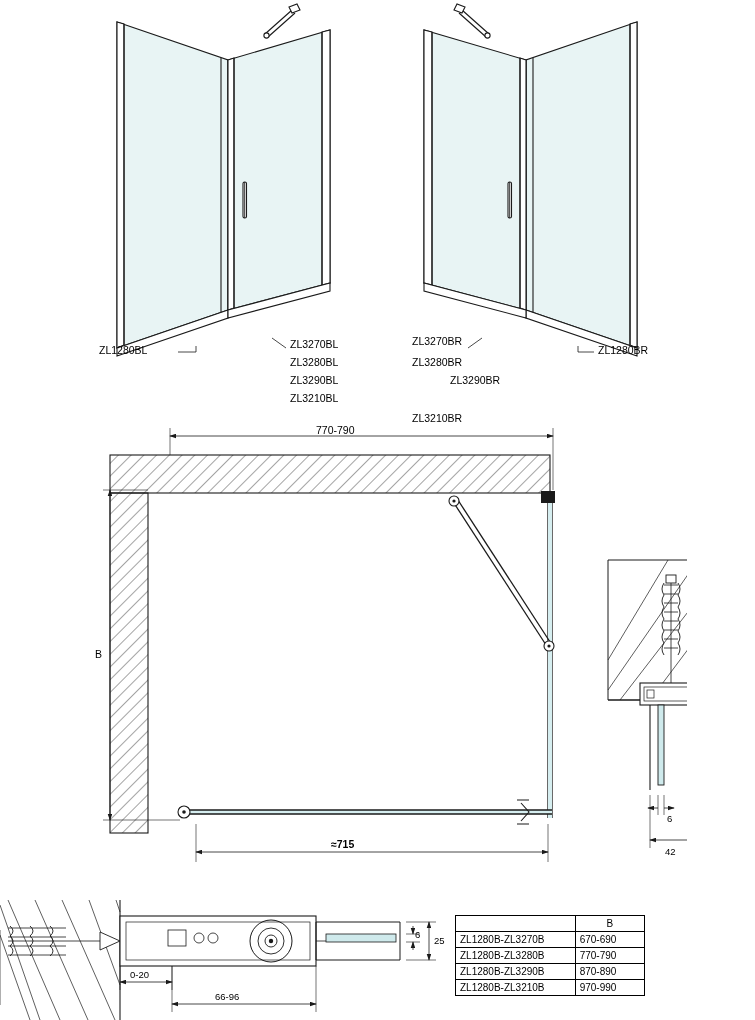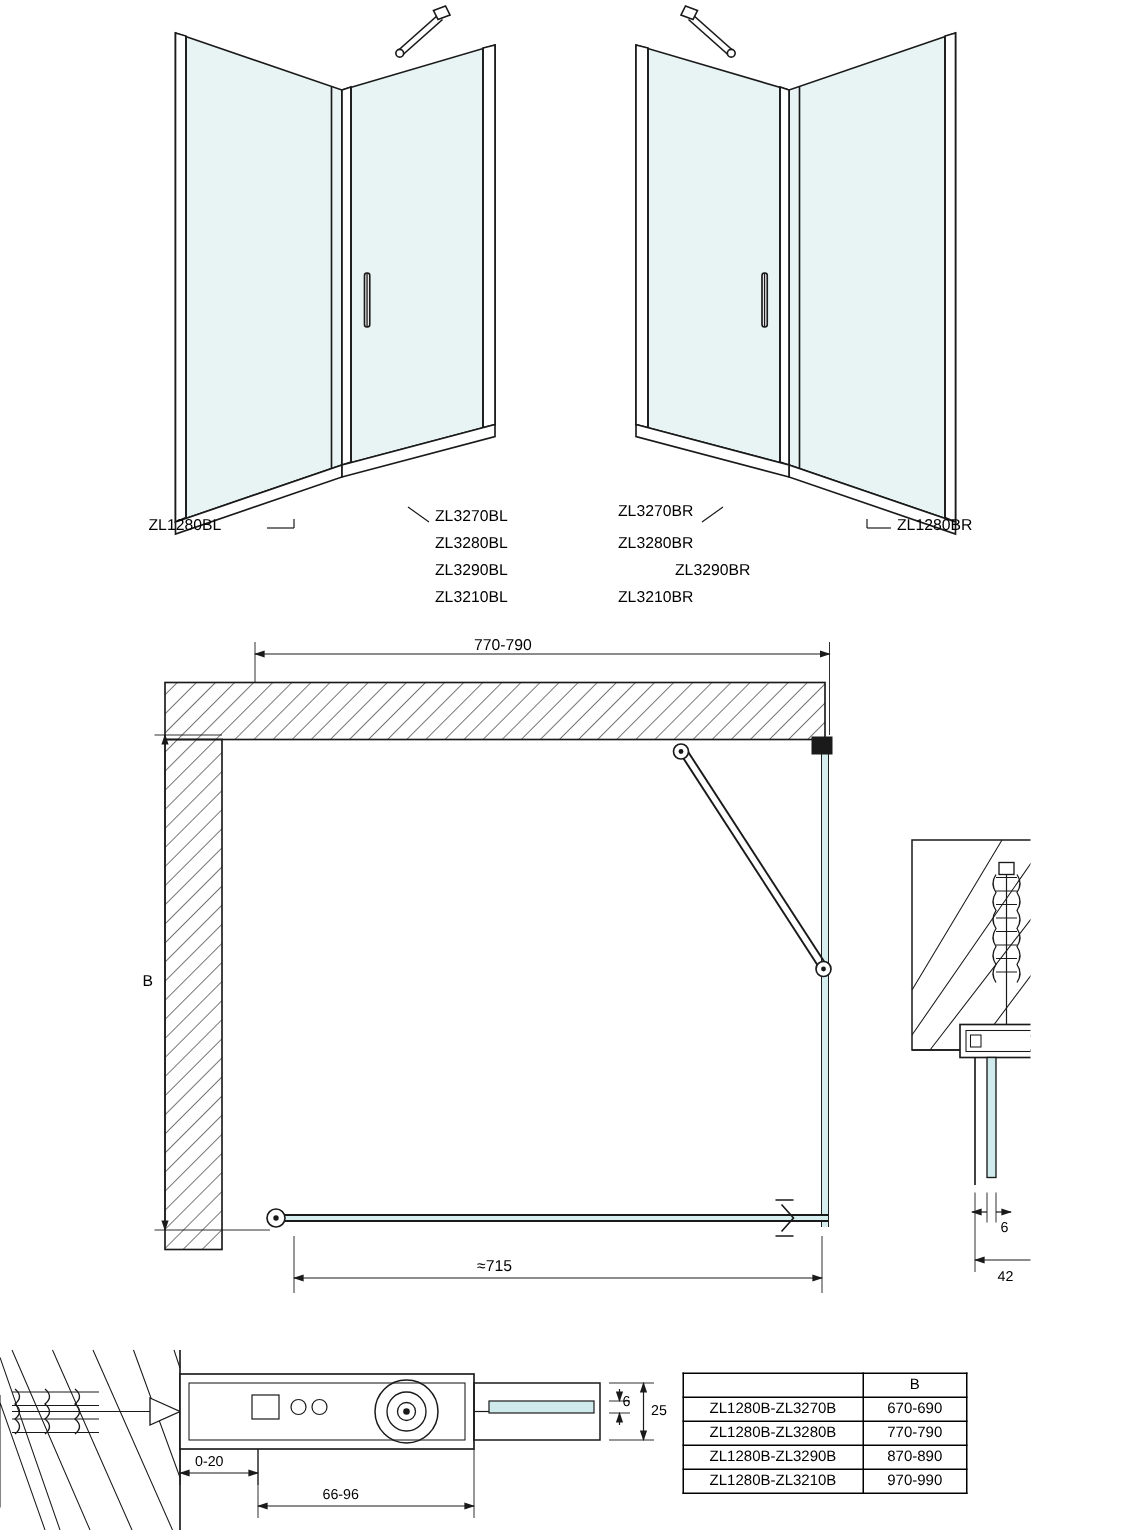--- a/index.html
+++ b/index.html
@@ -1,21 +1,21 @@
 <!DOCTYPE html>
 <html><head>
 <meta charset="utf-8">
 <style>
   html,body{margin:0;padding:0;background:#ffffff;}
   body{width:755px;height:1020px;position:relative;font-family:"Liberation Sans",sans-serif;color:#000;}
   .stage{position:absolute;left:0;top:0;width:687px;height:1020px;overflow:hidden;}
   svg{display:block;}
   .lbl{position:absolute;font-size:10.5px;line-height:13.5px;color:#000;white-space:pre;}
   .tbl{position:absolute;border-collapse:collapse;font-size:10px;}
-  .tbl td,.tbl th{border:1px solid #000;padding:2px 4px;font-weight:normal;text-align:center;}
+  .tbl td,.tbl th{border:1px solid #000;padding:2px 4px;font-weight:normal;text-align:left;}
   .tbl th{text-align:center;}
 </style>
 </head>
 <body>
 
 <div class="stage">
 
 <svg width="755" height="1020" viewBox="0 0 755 1020">
   <defs>
     <pattern id="hatch" width="9" height="9" patternTransform="rotate(45)" patternUnits="userSpaceOnUse">
@@ -216,27 +216,27 @@
 <div class="lbl" style="left:99px;top:344px;">ZL1280BL</div>
 
 <div class="lbl" style="left:290px;top:338px;">ZL3270BL</div>
 <div class="lbl" style="left:290px;top:356px;text-align:right;">ZL3280BL</div>
 <div class="lbl" style="left:290px;top:374px;">ZL3290BL</div>
 <div class="lbl" style="left:290px;top:392px;">ZL3210BL</div>
 
 <div class="lbl" style="left:412px;top:335px;">ZL3270BR</div>
 <div class="lbl" style="left:412px;top:356px;">ZL3280BR</div>
 <div class="lbl" style="left:412px;top:374px;margin-left:38px;">ZL3290BR</div>
-<div class="lbl" style="left:412px;top:392px;">ZL3210BR</div>
+<div class="lbl" style="left:412px;top:412px;">ZL3210BR</div>
 
 <div class="lbl" style="left:598px;top:344px;">ZL1280BR</div>
 
 <div class="lbl" style="left:316px;top:424px;">770-790</div>
 <div class="lbl" style="left:95px;top:648px;">B</div>
-<div class="lbl" style="left:318px;top:838px;">≈715</div>
+<div class="lbl" style="left:331px;top:838px;font-weight:bold;">≈715</div>
 
 <div class="lbl" style="left:706px;top:685px;width:13px;font-size:9.5px;transform:rotate(90deg);transform-origin:left top;">0-20</div>
 <div class="lbl" style="left:727px;top:703px;font-size:9.5px;">34</div>
 <div class="lbl" style="left:667px;top:812px;font-size:9.5px;">6</div>
 <div class="lbl" style="left:665px;top:845px;font-size:9.5px;">42</div>
 
 <div class="lbl" style="left:130px;top:968px;font-size:9.5px;">0-20</div>
 <div class="lbl" style="left:215px;top:990px;font-size:9.5px;">66-96</div>
 <div class="lbl" style="left:415px;top:928px;font-size:9.5px;">6</div>
 <div class="lbl" style="left:434px;top:934px;font-size:9.5px;">25</div>

